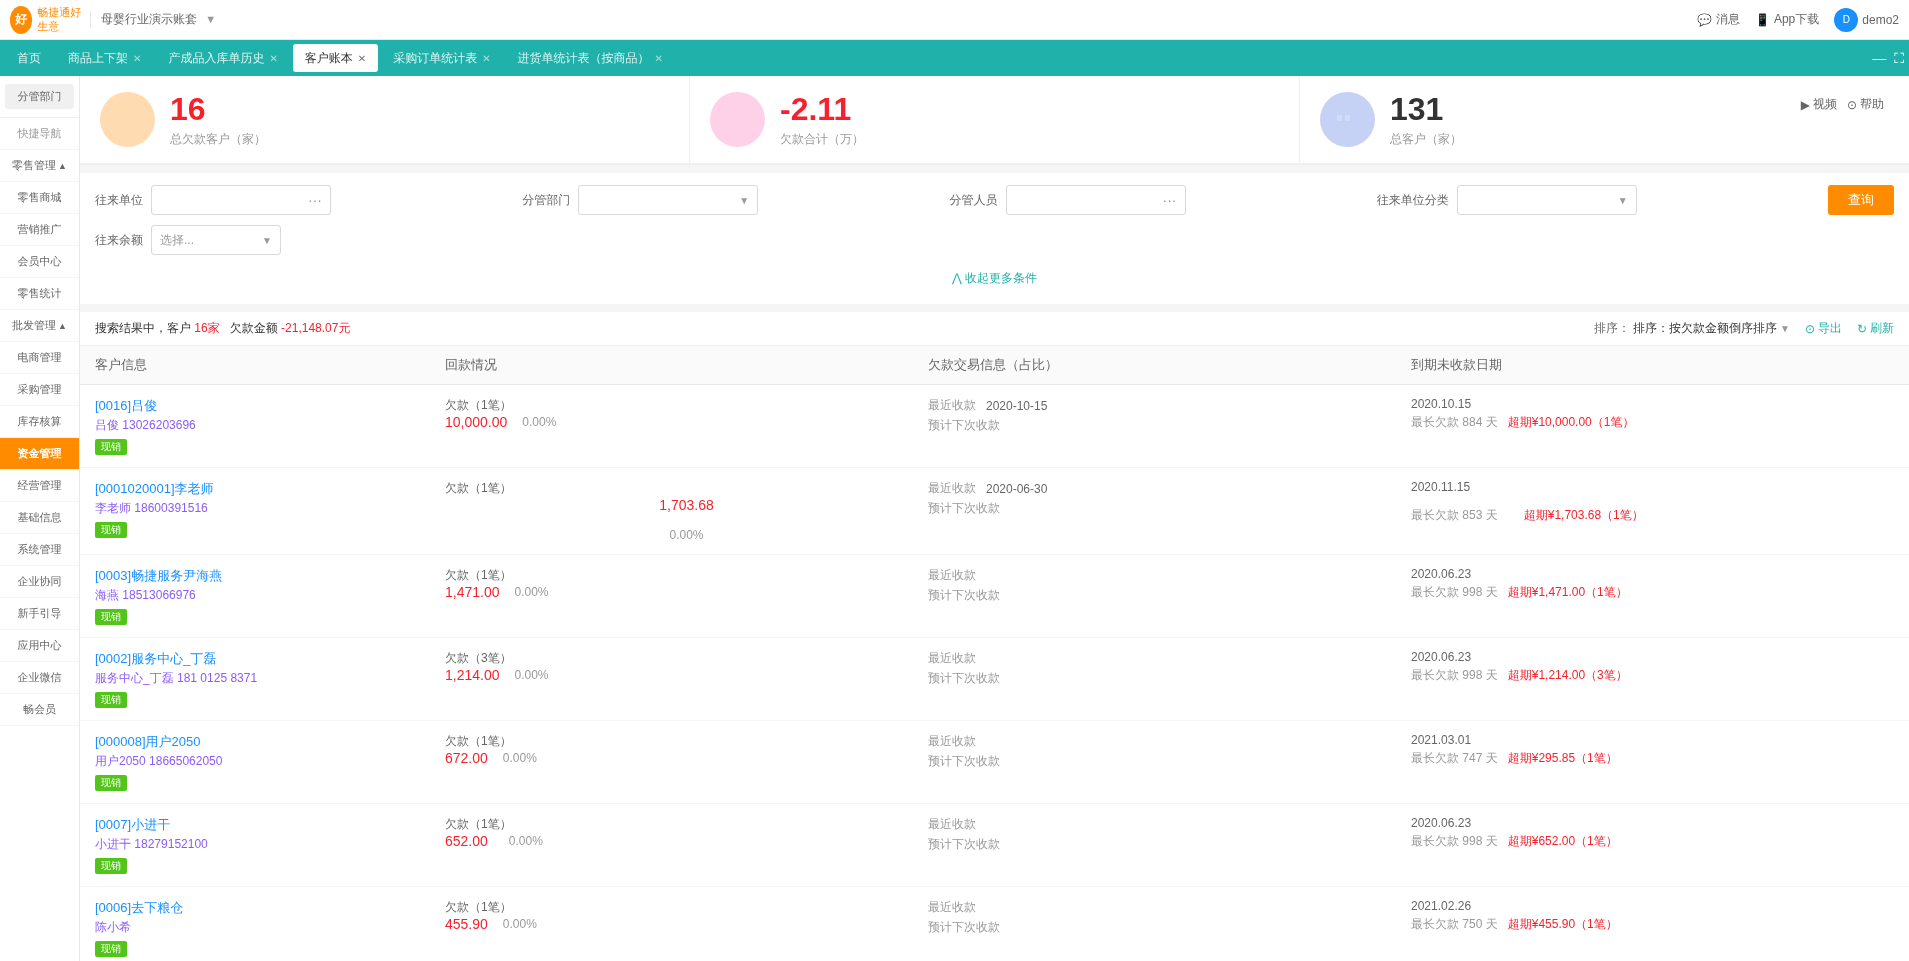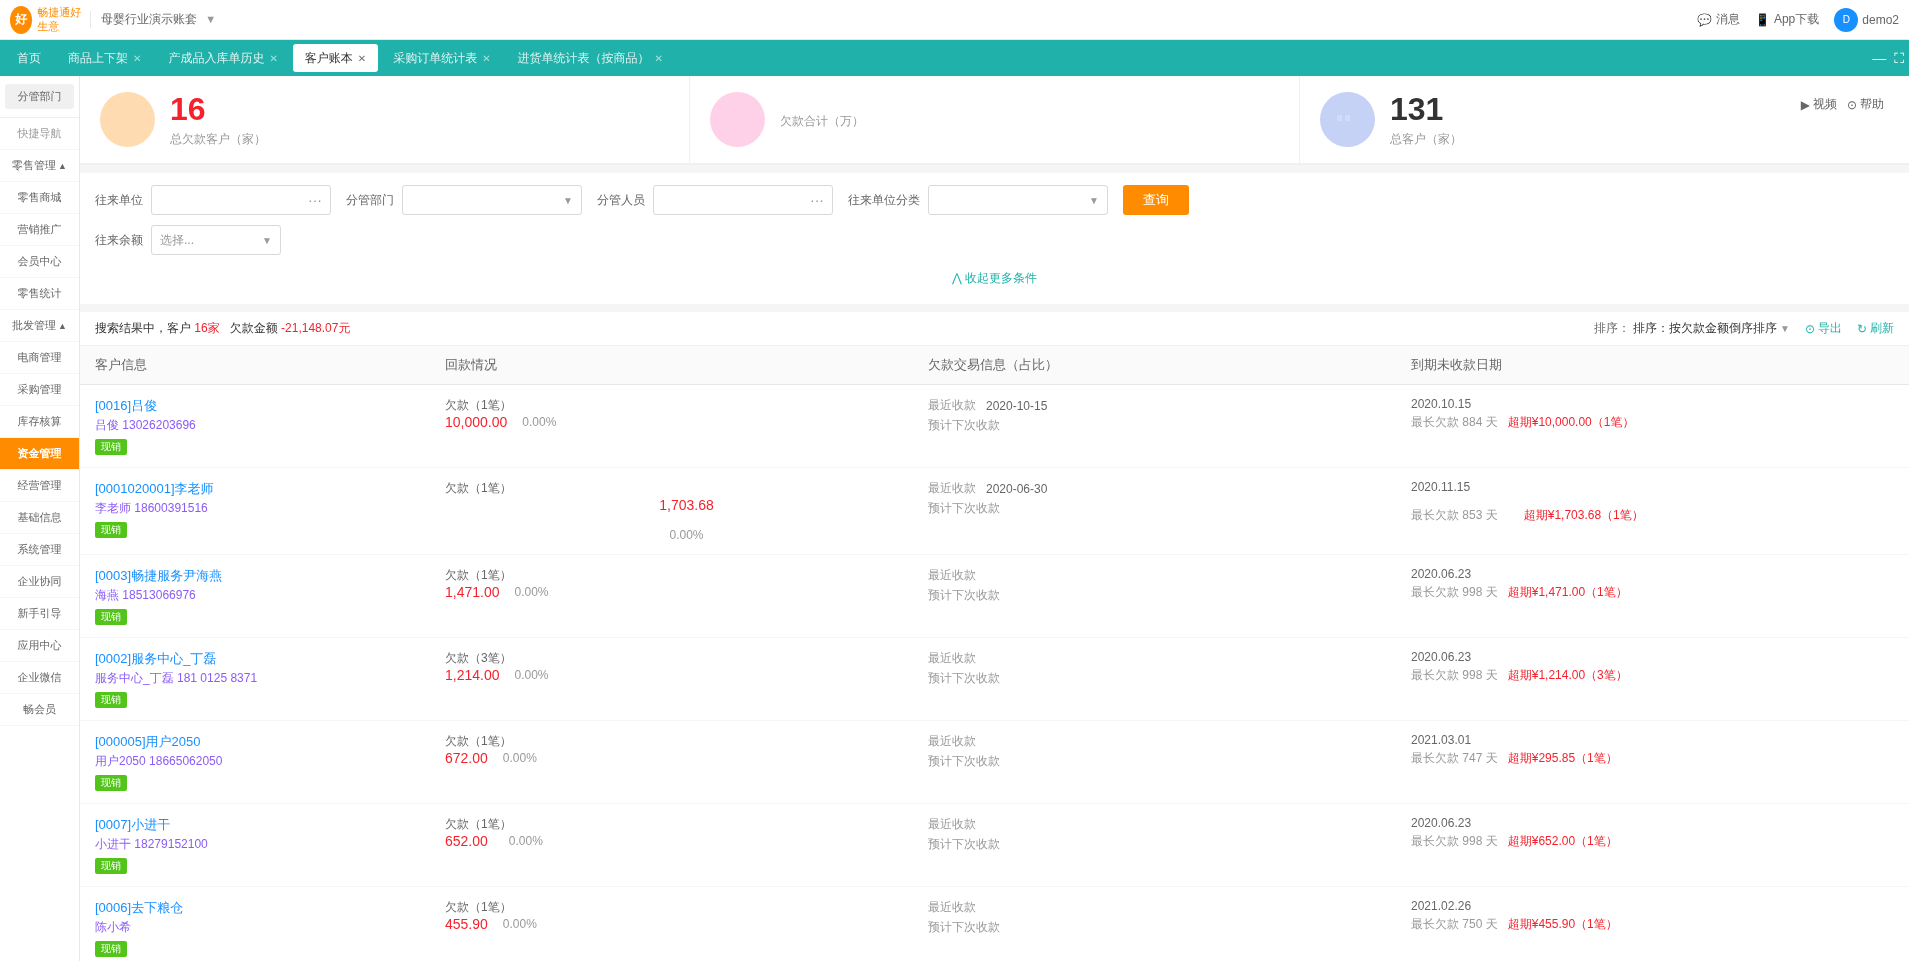--- a/index.html
+++ b/index.html
@@ -45,21 +45,21 @@
     .stat-icon.blue { background: #4169e1; color: #4169e1; }
     .stat-icon svg { opacity: 1; }
     .stat-info { flex: 1; }
     .stat-number { font-size: 32px; font-weight: bold; }
     .stat-number.red { color: #f5222d; }
     .stat-number.dark { color: #333; font-weight: bold; }
     .stat-label { font-size: 12px; color: #999; margin-top: 3px; }
     
     
     .filter-area { background: #fff; padding: 12px 15px; margin-bottom: 8px; }
-    .filter-row { display: flex; align-items: center; gap: 15px; margin-bottom: 10px; flex-wrap: wrap; }
+    .filter-row { display: flex; align-items: center; gap: 15px; margin-bottom: 10px; flex-wrap: wrap; justify-content: space-between; }
     .filter-item { display: flex; align-items: center; gap: 8px; }
     .filter-label { font-size: 12px; color: #666; white-space: nowrap; }
     .filter-dots { color: #999; font-size: 14px; }
     .collapse-row { text-align: center; padding: 5px; color: #20b2aa; font-size: 12px; cursor: pointer; }
     .search-btn { background: #ff8c00; color: white; border: none; padding: 6px 20px; border-radius: 3px; cursor: pointer; font-size: 13px; }
 
     
     .results-area { background: #fff; }
     .results-header { display: flex; align-items: center; justify-content: space-between; padding: 8px 15px; border-bottom: 1px solid #f0f0f0; }
     .results-summary { font-size: 12px; color: #666; }
@@ -203,20 +203,21 @@
       </div>
 
       <div class="stat-card">
         <div class="stat-icon pink">
           <svg width="36" height="36" viewBox="0 0 36 36" fill="none" style="opacity:0.4;">
             <polygon points="18,4 32,18 18,32 4,18" fill="#ff69b4" opacity="0.3"></polygon>
             <text x="10" y="24" font-size="14" fill="#ff69b4">◆</text>
           </svg>
         </div>
         <div class="stat-info">
+          <div class="stat-number red">-2.11</div>
           <div class="stat-label">欠款合计（万）</div>
         </div>
       </div>
 
       <div class="stat-card" style="border-right:none; position:relative;">
         <div class="stat-icon blue">
           <svg width="50" height="50" viewBox="0 0 50 50" fill="none" style="opacity:0.25;">
             <rect x="8" y="10" width="14" height="30" fill="#4169e1"></rect>
             <rect x="28" y="18" width="14" height="22" fill="#4169e1"></rect>
             <rect x="14" y="20" width="5" height="6" fill="white"></rect>
@@ -445,21 +446,21 @@
     <div>
       <div class="overdue-date">2020.06.23</div>
       <div style="display:flex; gap:10px; align-items:center; margin-top:3px;">
         <span class="overdue-days">最长欠款 998 天</span>
         <span class="overdue-amount">超期¥1,214.00（3笔）</span>
       </div>
     </div>
   </div>
           <div class="table-row">
     <div>
-      <div class="customer-name">[000005]用户2050</div>
+      <div class="customer-name">[000008]用户2050</div>
       <div class="customer-contact">用户2050  18665062050</div>
       <span class="customer-tag">现销</span>
     </div>
     <div>
       <div class="debt-count">欠款（1笔）</div>
       <div style="display:flex; align-items:center; gap:15px;">
         <span class="debt-amount">672.00</span>
         <span class="debt-percent">0.00%</span>
       </div>
     </div>

